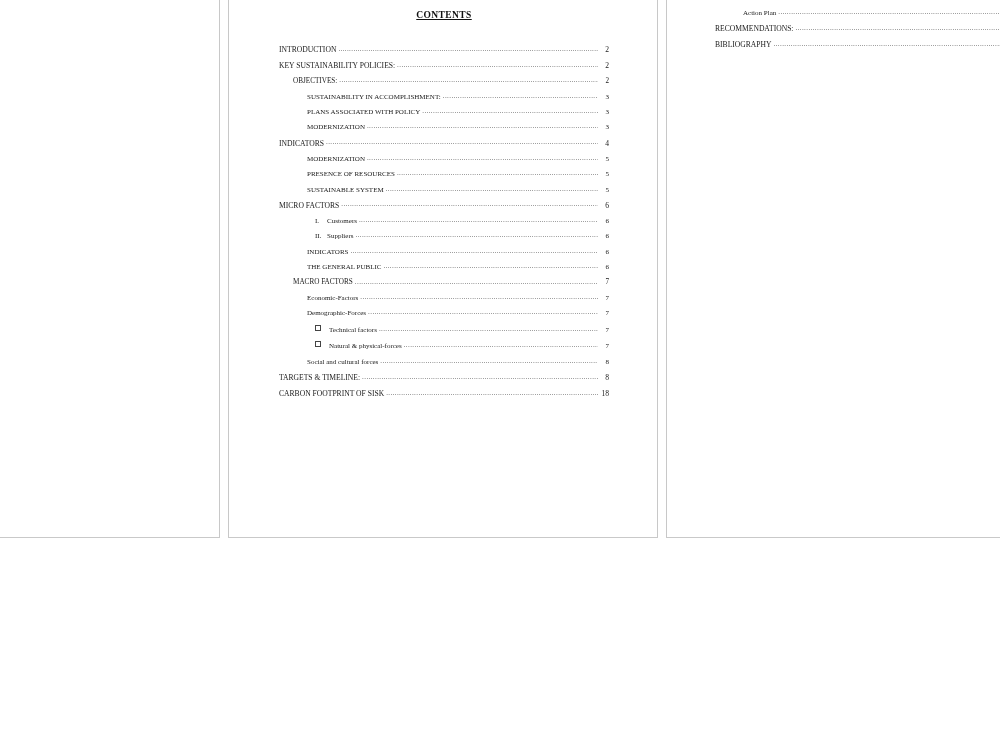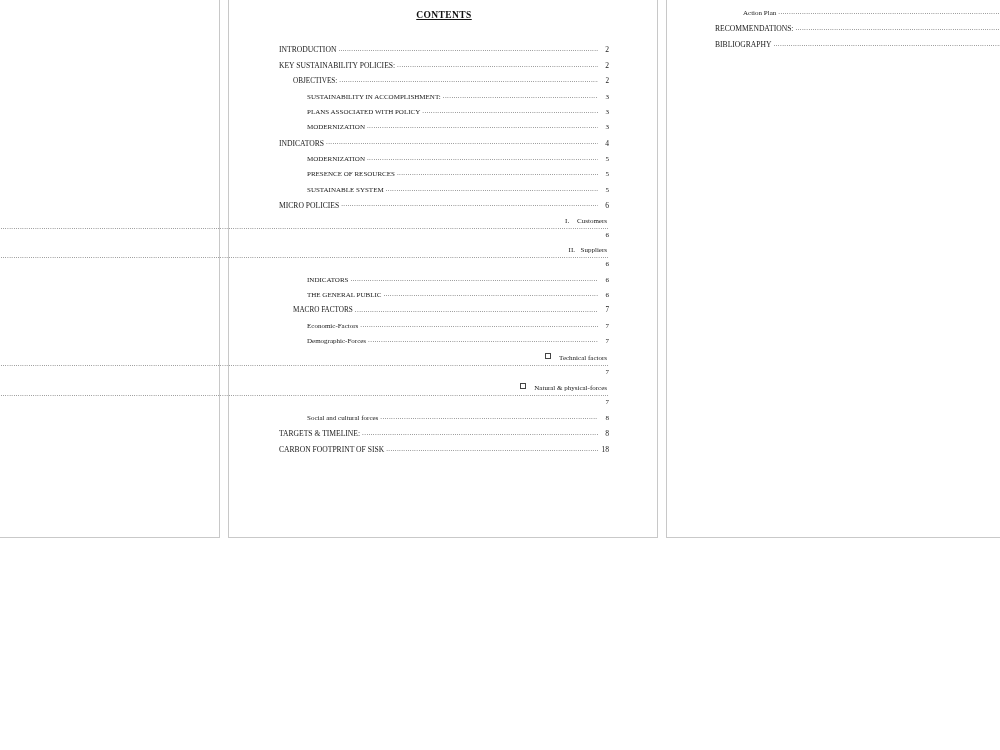--- a/index.html
+++ b/index.html
@@ -161,21 +161,21 @@
     flex: 0 0 auto;
     padding-left: 2px;
     text-align: right;
     min-width: 9px;
   }
 
   
   .lvl-0 { font-size: 7.6px; margin-left: 0px; }
   .lvl-1 { font-size: 7.2px; margin-left: 14px; }
   .lvl-2 { font-size: 7.0px; margin-left: 28px; }
-  .lvl-3 { font-size: 7.0px; margin-left: 36px; flex-direction: column; }
+  .lvl-3 { font-size: 7.0px; margin-left: 36px; }
 
   .marker {
     display: inline-block;
     min-width: 12px;
   }
   .marker-sq {
     display: inline-block;
     width: 4px;
     height: 4px;
     border: 1px solid #444;
@@ -252,21 +252,21 @@
               <span class="toc-label">PRESENCE OF RESOURCES</span>
               <span class="toc-dots">............................................................................................................................................................................................................................................................................................................</span>
               <span class="toc-page">5</span>
             </li>
             <li class="toc-row lvl-2">
               <span class="toc-label">SUSTAINABLE SYSTEM</span>
               <span class="toc-dots">............................................................................................................................................................................................................................................................................................................</span>
               <span class="toc-page">5</span>
             </li>
             <li class="toc-row lvl-0">
-              <span class="toc-label">MICRO POLICIES</span>
+              <span class="toc-label">MICRO FACTORS</span>
               <span class="toc-dots">............................................................................................................................................................................................................................................................................................................</span>
               <span class="toc-page">6</span>
             </li>
             <li class="toc-row lvl-3">
               <span class="toc-label"><span class="marker">I.</span><span>Customers</span></span>
               <span class="toc-dots">............................................................................................................................................................................................................................................................................................................</span>
               <span class="toc-page">6</span>
             </li>
             <li class="toc-row lvl-3">
               <span class="toc-label"><span class="marker">II.</span><span>Suppliers</span></span>

